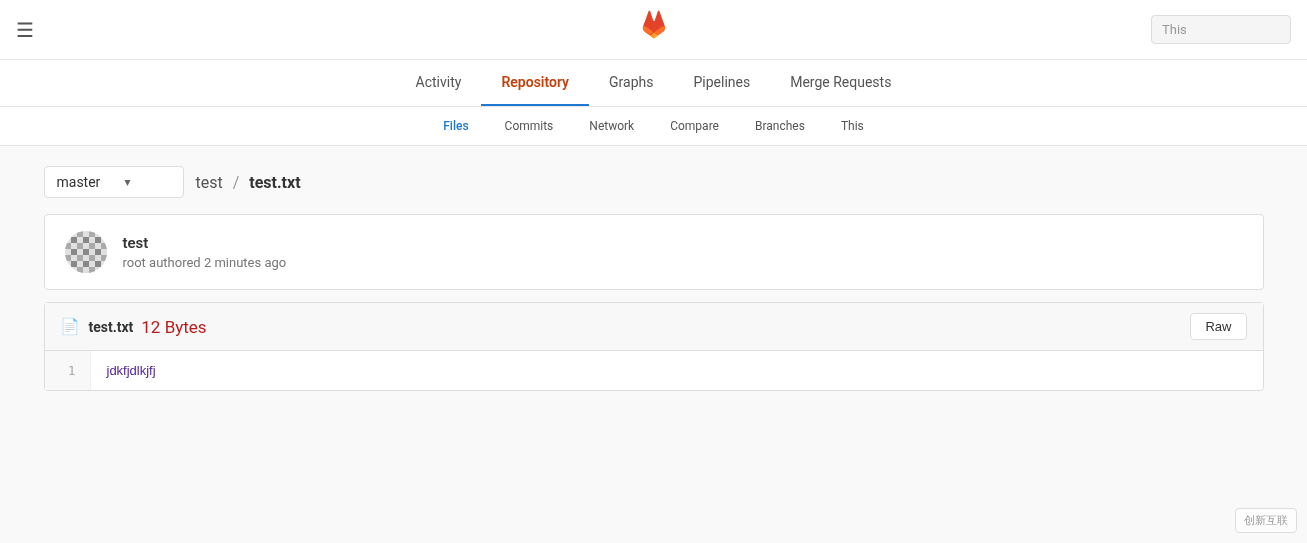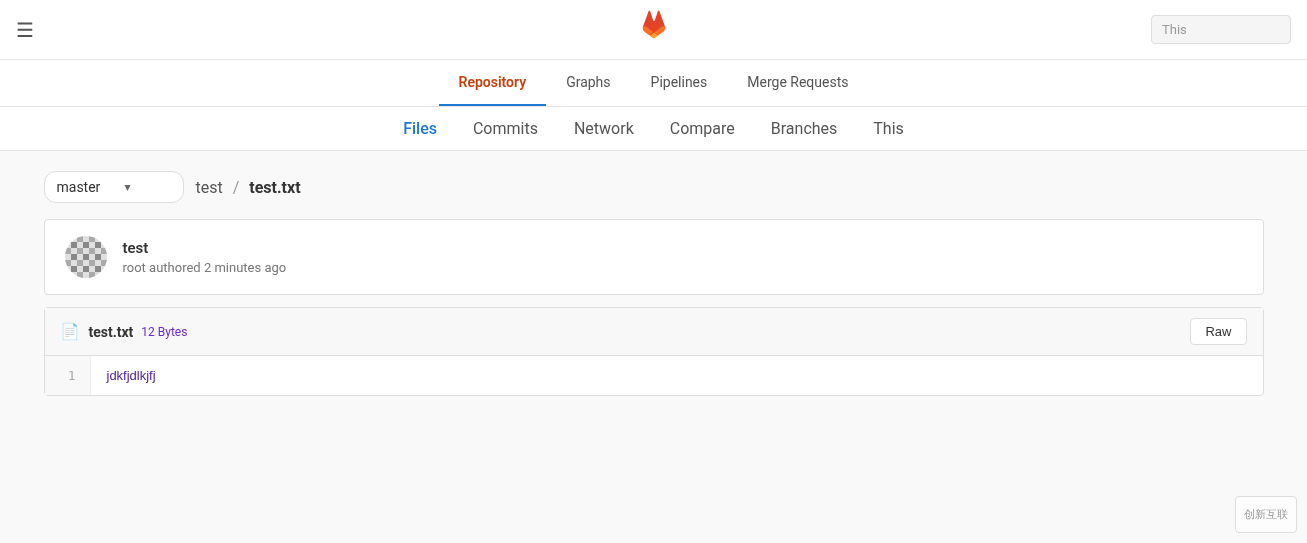--- a/index.html
+++ b/index.html
@@ -97,21 +97,21 @@
     .sub-tabs {
       background: #fff;
       border-bottom: 1px solid #e5e5e5;
       display: flex;
       justify-content: center;
       padding: 0;
       margin-bottom: 20px;
     }
     .sub-tab {
       padding: 12px 18px;
-      font-size: 16px;
+      font-size: 12px;
       color: #555;
       cursor: pointer;
       text-decoration: none;
     }
     .sub-tab.active {
       color: #1f78d1;
       font-weight: 500;
     }
 
     
@@ -123,21 +123,21 @@
 
     
     .branch-row {
       display: flex;
       align-items: center;
       gap: 12px;
       margin-bottom: 16px;
     }
     .branch-selector {
       border: 1px solid #ddd;
-      border-radius: 12px;
+      border-radius: 4px;
       background: #fff;
       padding: 7px 12px;
       font-size: 14px;
       color: #333;
       cursor: pointer;
       display: flex;
       align-items: center;
       gap: 24px;
       min-width: 140px;
     }
@@ -214,22 +214,22 @@
     .file-icon {
       font-size: 16px;
       color: #666;
     }
     .file-name {
       font-weight: 700;
       font-size: 14px;
       color: #333;
     }
     .file-size {
-      font-size: 12px;
-      color: #6d28d9;
+      font-size: 17px;
+      color: #b91c1c;
     }
     .raw-btn {
       border: 1px solid #ddd;
       background: #fff;
       border-radius: 4px;
       padding: 5px 14px;
       font-size: 13px;
       cursor: pointer;
       color: #333;
       text-align: center;
@@ -259,21 +259,21 @@
     }
 
     
     .watermark {
       position: fixed;
       bottom: 10px;
       right: 10px;
       background: rgba(255,255,255,0.7);
       border: 1px solid #ddd;
       border-radius: 4px;
-      padding: 10px 8px;
+      padding: 4px 8px;
       font-size: 11px;
       color: #999;
     }
   </style>
 </head>
 <body>
 
 <nav class="top-nav">
   <div class="top-nav-left">
     <span class="hamburger">☰</span>
@@ -286,20 +286,21 @@
       <path d="M156.51,256.54l18.09,13.7,11,8.35a7.44,7.44,0,0,0,9,.0l11-8.35,18.09-13.7s-15.61-13.79-33.5-27.29C172.12,242.75,156.51,256.54,156.51,256.54Z" fill="#FCA326"></path>
       <path d="M132.59,185.18A88.19,88.19,0,0,0,97.44,170l-.28.69a45,45,0,0,0,14.93,52.18l.37.28.87.61,36.55,27.4s15.61-13.79,33.5-27.29Z" fill="#FC6D26"></path>
     </svg>
   </div>
   <div class="top-nav-right">
     <div class="search-box">This</div>
   </div>
 </nav>
 
 <nav class="main-tabs">
+  <a class="main-tab">Activity</a>
   <a class="main-tab active">Repository</a>
   <a class="main-tab">Graphs</a>
   <a class="main-tab">Pipelines</a>
   <a class="main-tab">Merge Requests</a>
 </nav>
 
 <nav class="sub-tabs">
   <a class="sub-tab active">Files</a>
   <a class="sub-tab">Commits</a>
   <a class="sub-tab">Network</a>

